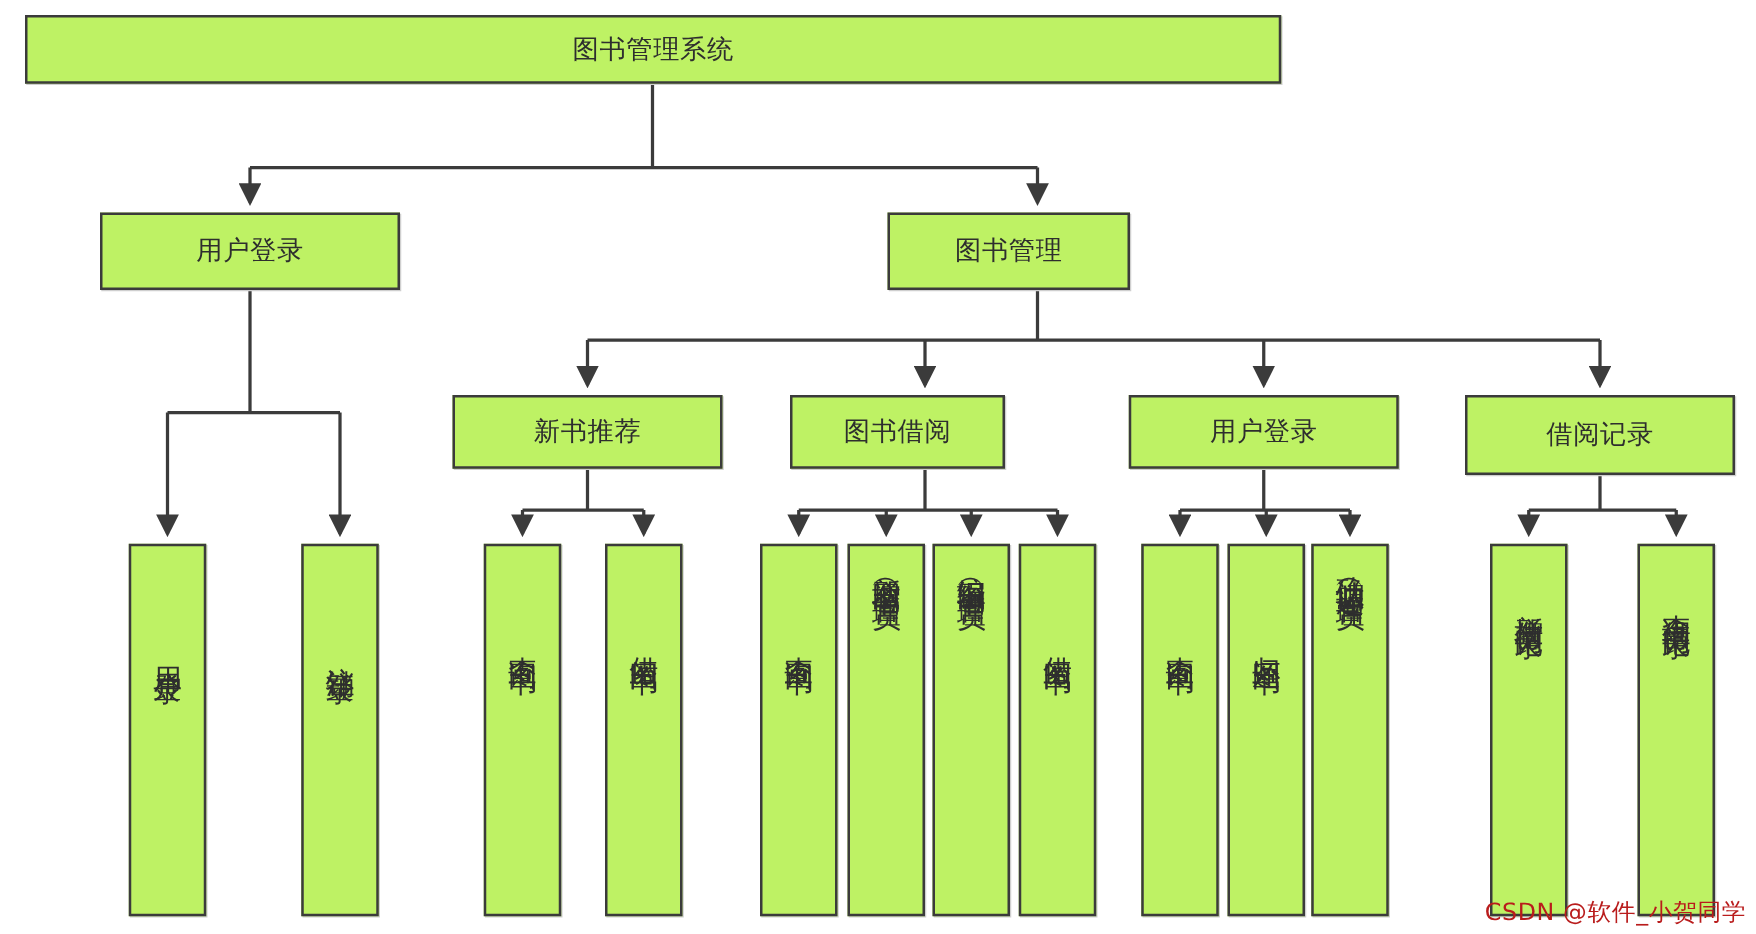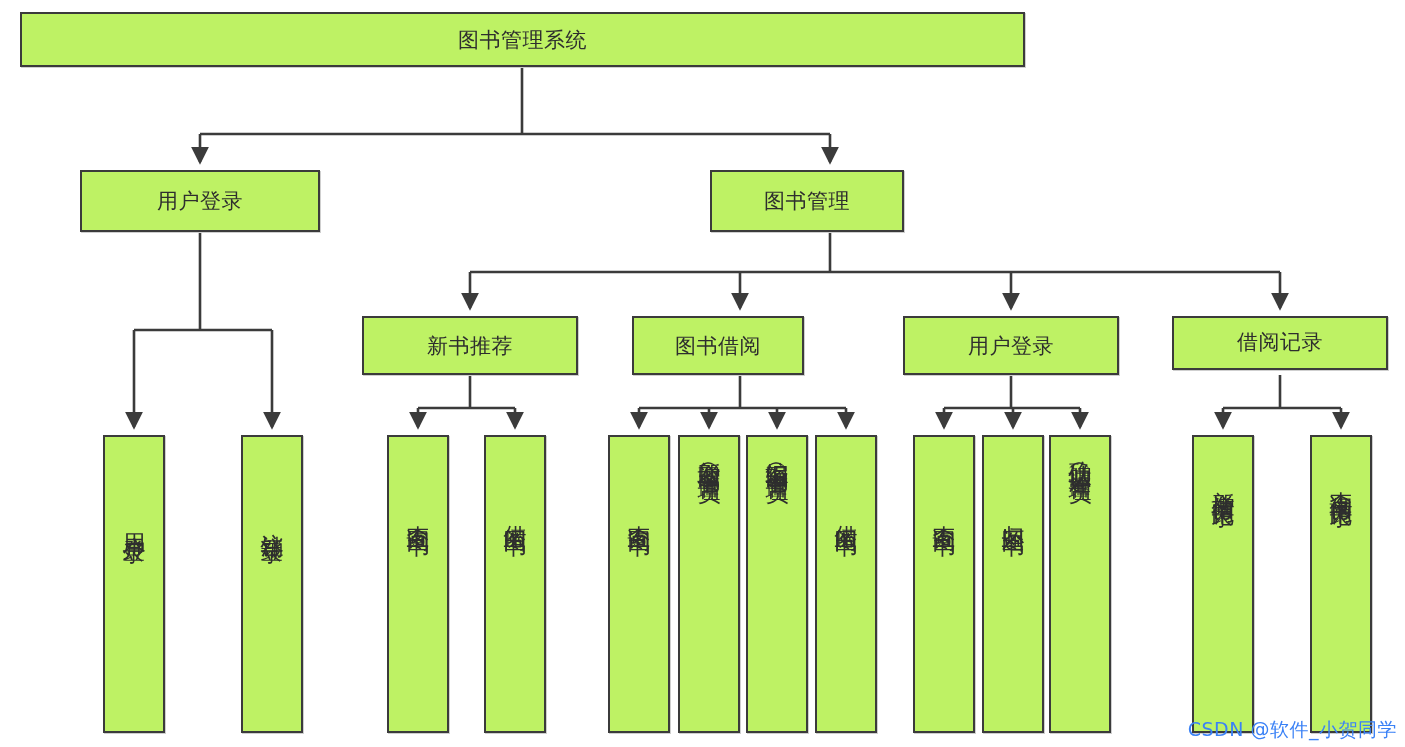--- a/index.html
+++ b/index.html
@@ -56,21 +56,21 @@
     text-orientation: upright;
     font-size: 23px;
     line-height: 1.18;
     letter-spacing: 3px;
   }
   .watermark {
     position: absolute;
     right: 8px;
     bottom: 4px;
     font-size: 19px;
-    color: #3b82f6;
+    color: #b91c1c;
     letter-spacing: 0.5px;
     white-space: nowrap;
     font-family: "DejaVu Sans", "Liberation Sans", sans-serif;
   }
 </style>
 </head>
 <body>
 
 <div id="diagram-root">
 
@@ -137,21 +137,21 @@
 
   <div class="node horizontal" style="left:362px; top:316px; width:216px; height:59px;">
     <span class="label">新书推荐</span>
   </div>
   <div class="node horizontal" style="left:632px; top:316px; width:172px; height:59px;">
     <span class="label">图书借阅</span>
   </div>
   <div class="node horizontal" style="left:903px; top:316px; width:216px; height:59px;">
     <span class="label">用户登录</span>
   </div>
-  <div class="node horizontal" style="left:1172px; top:316px; width:216px; height:54px;font-family:Liberation Serif, serif;">
+  <div class="node horizontal" style="left:1172px; top:316px; width:216px; height:64px;">
     <span class="label">借阅记录</span>
   </div>
 
   <div class="node vertical" style="left:103px; top:435px; width:62px; height:298px; padding-top:78px;">
     <span class="label">用户登录</span>
   </div>
   <div class="node vertical" style="left:241px; top:435px; width:62px; height:298px; padding-top:78px;">
     <span class="label">注销登录</span>
   </div>
 

